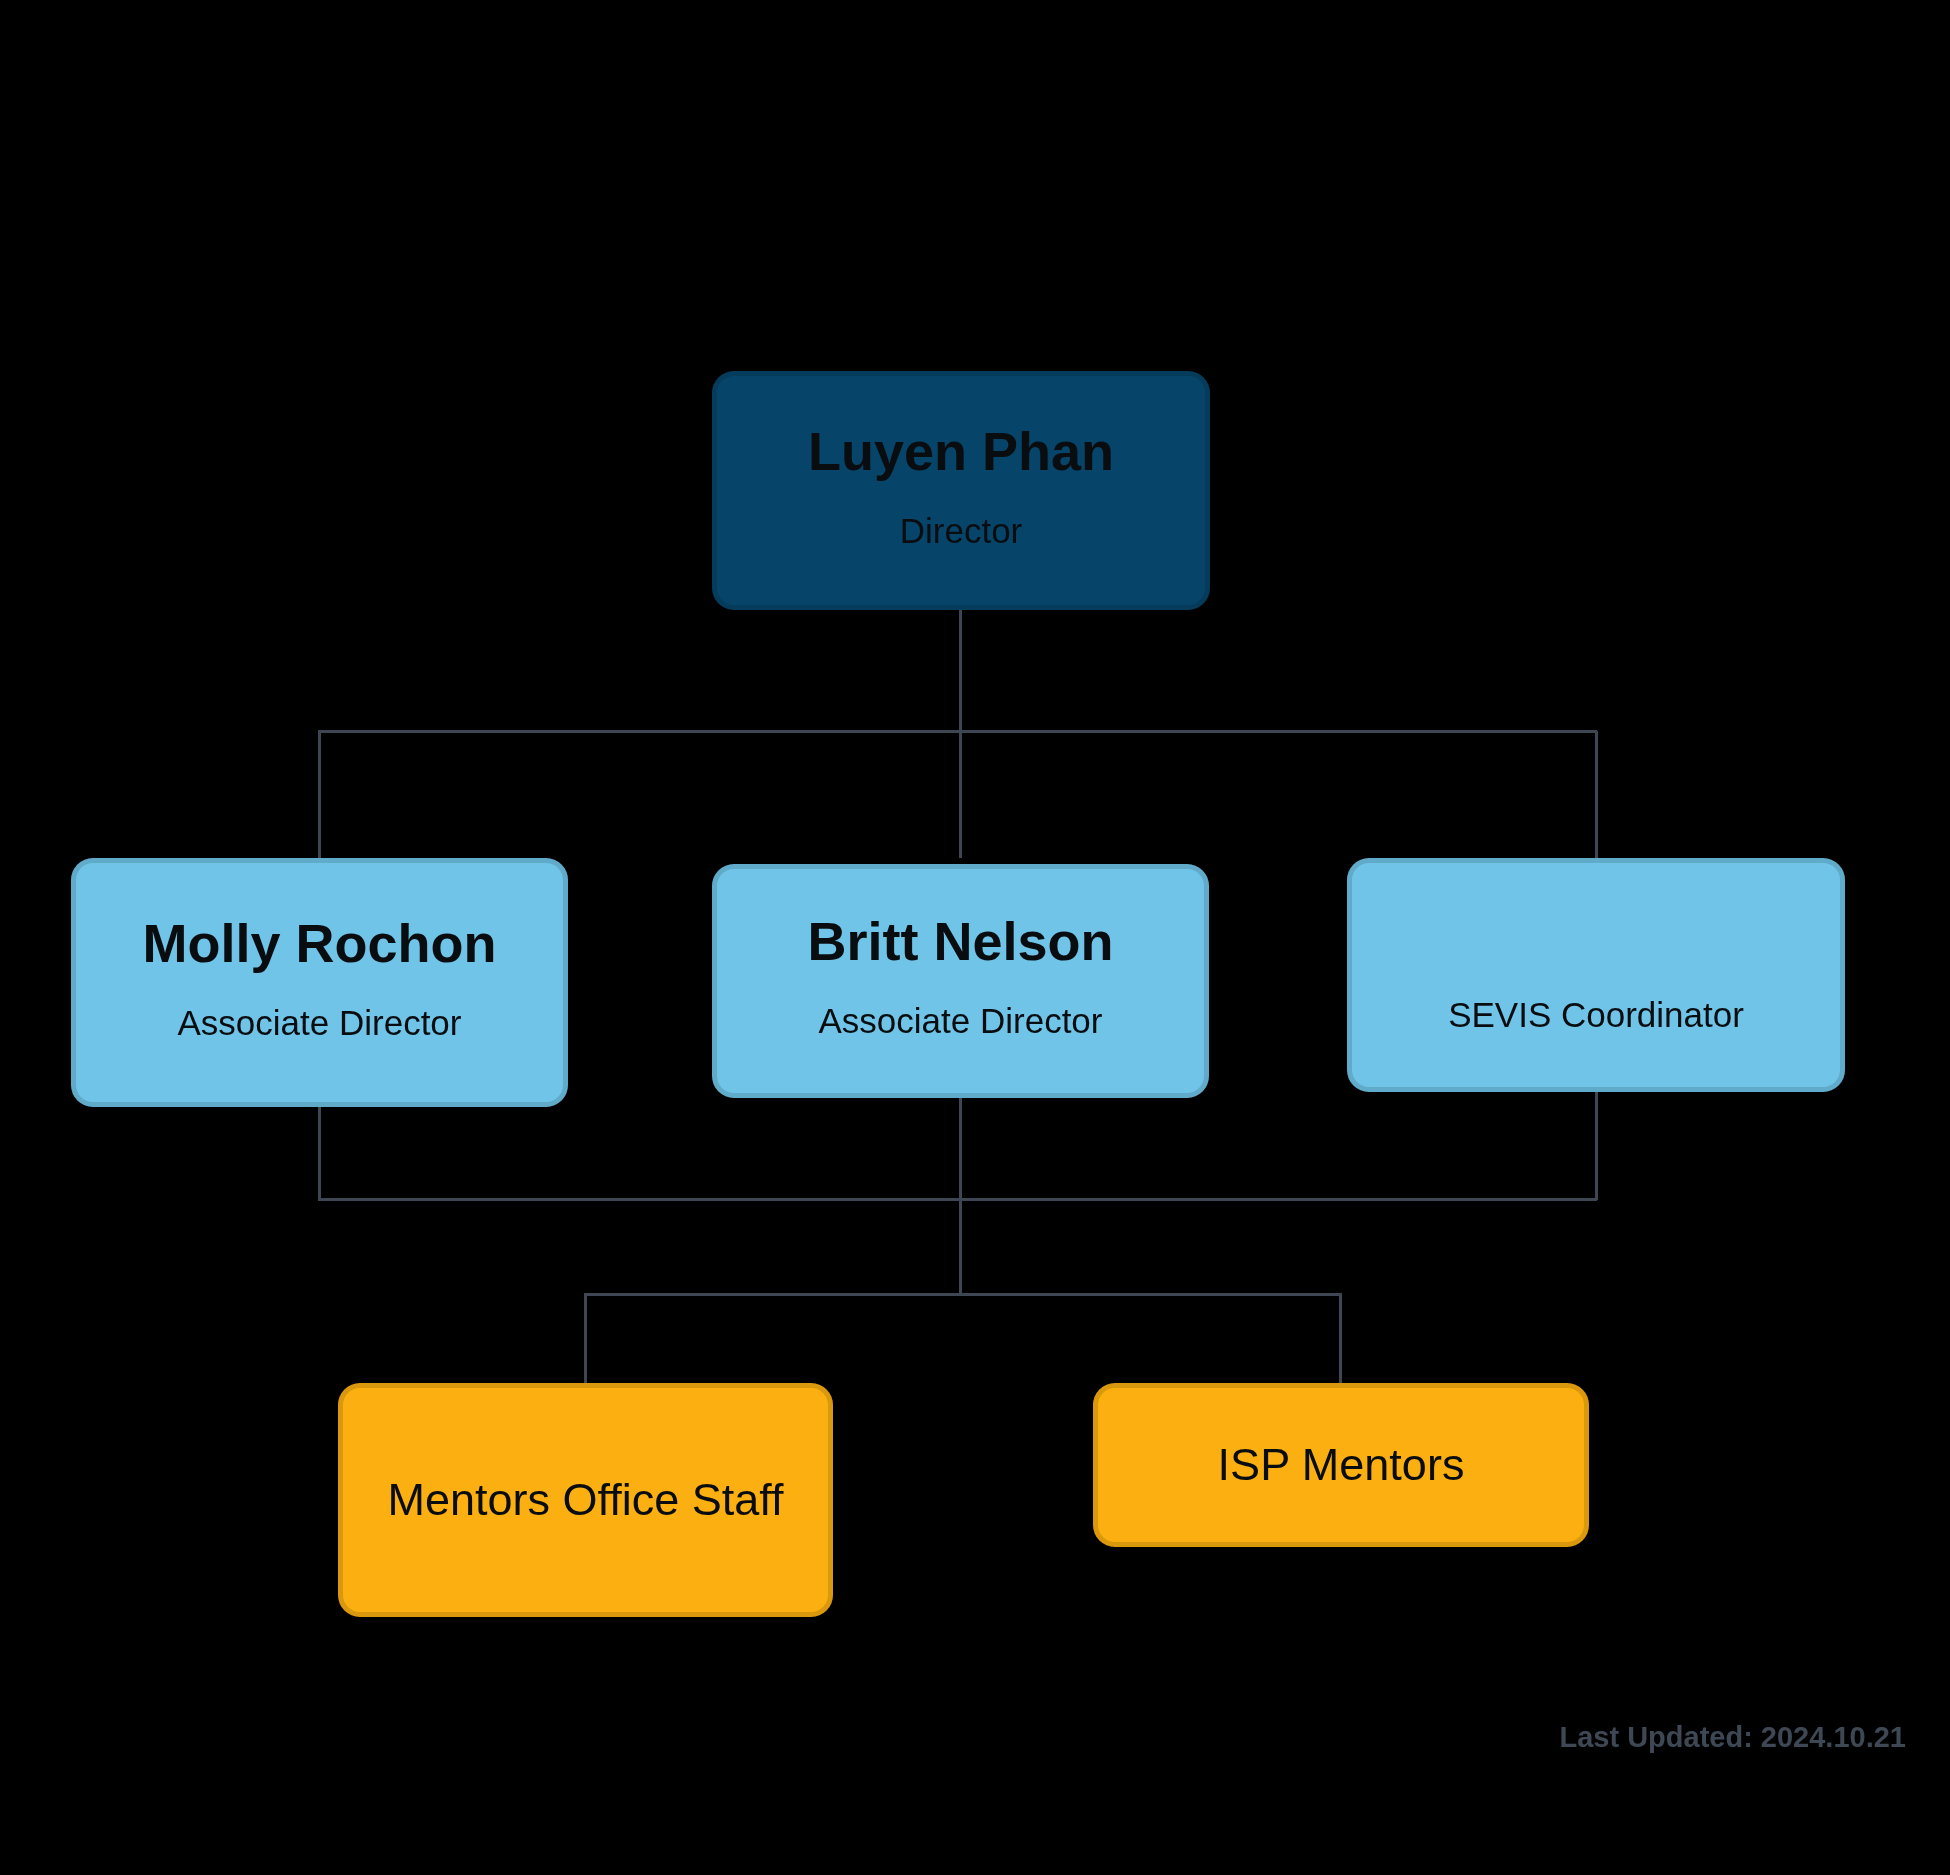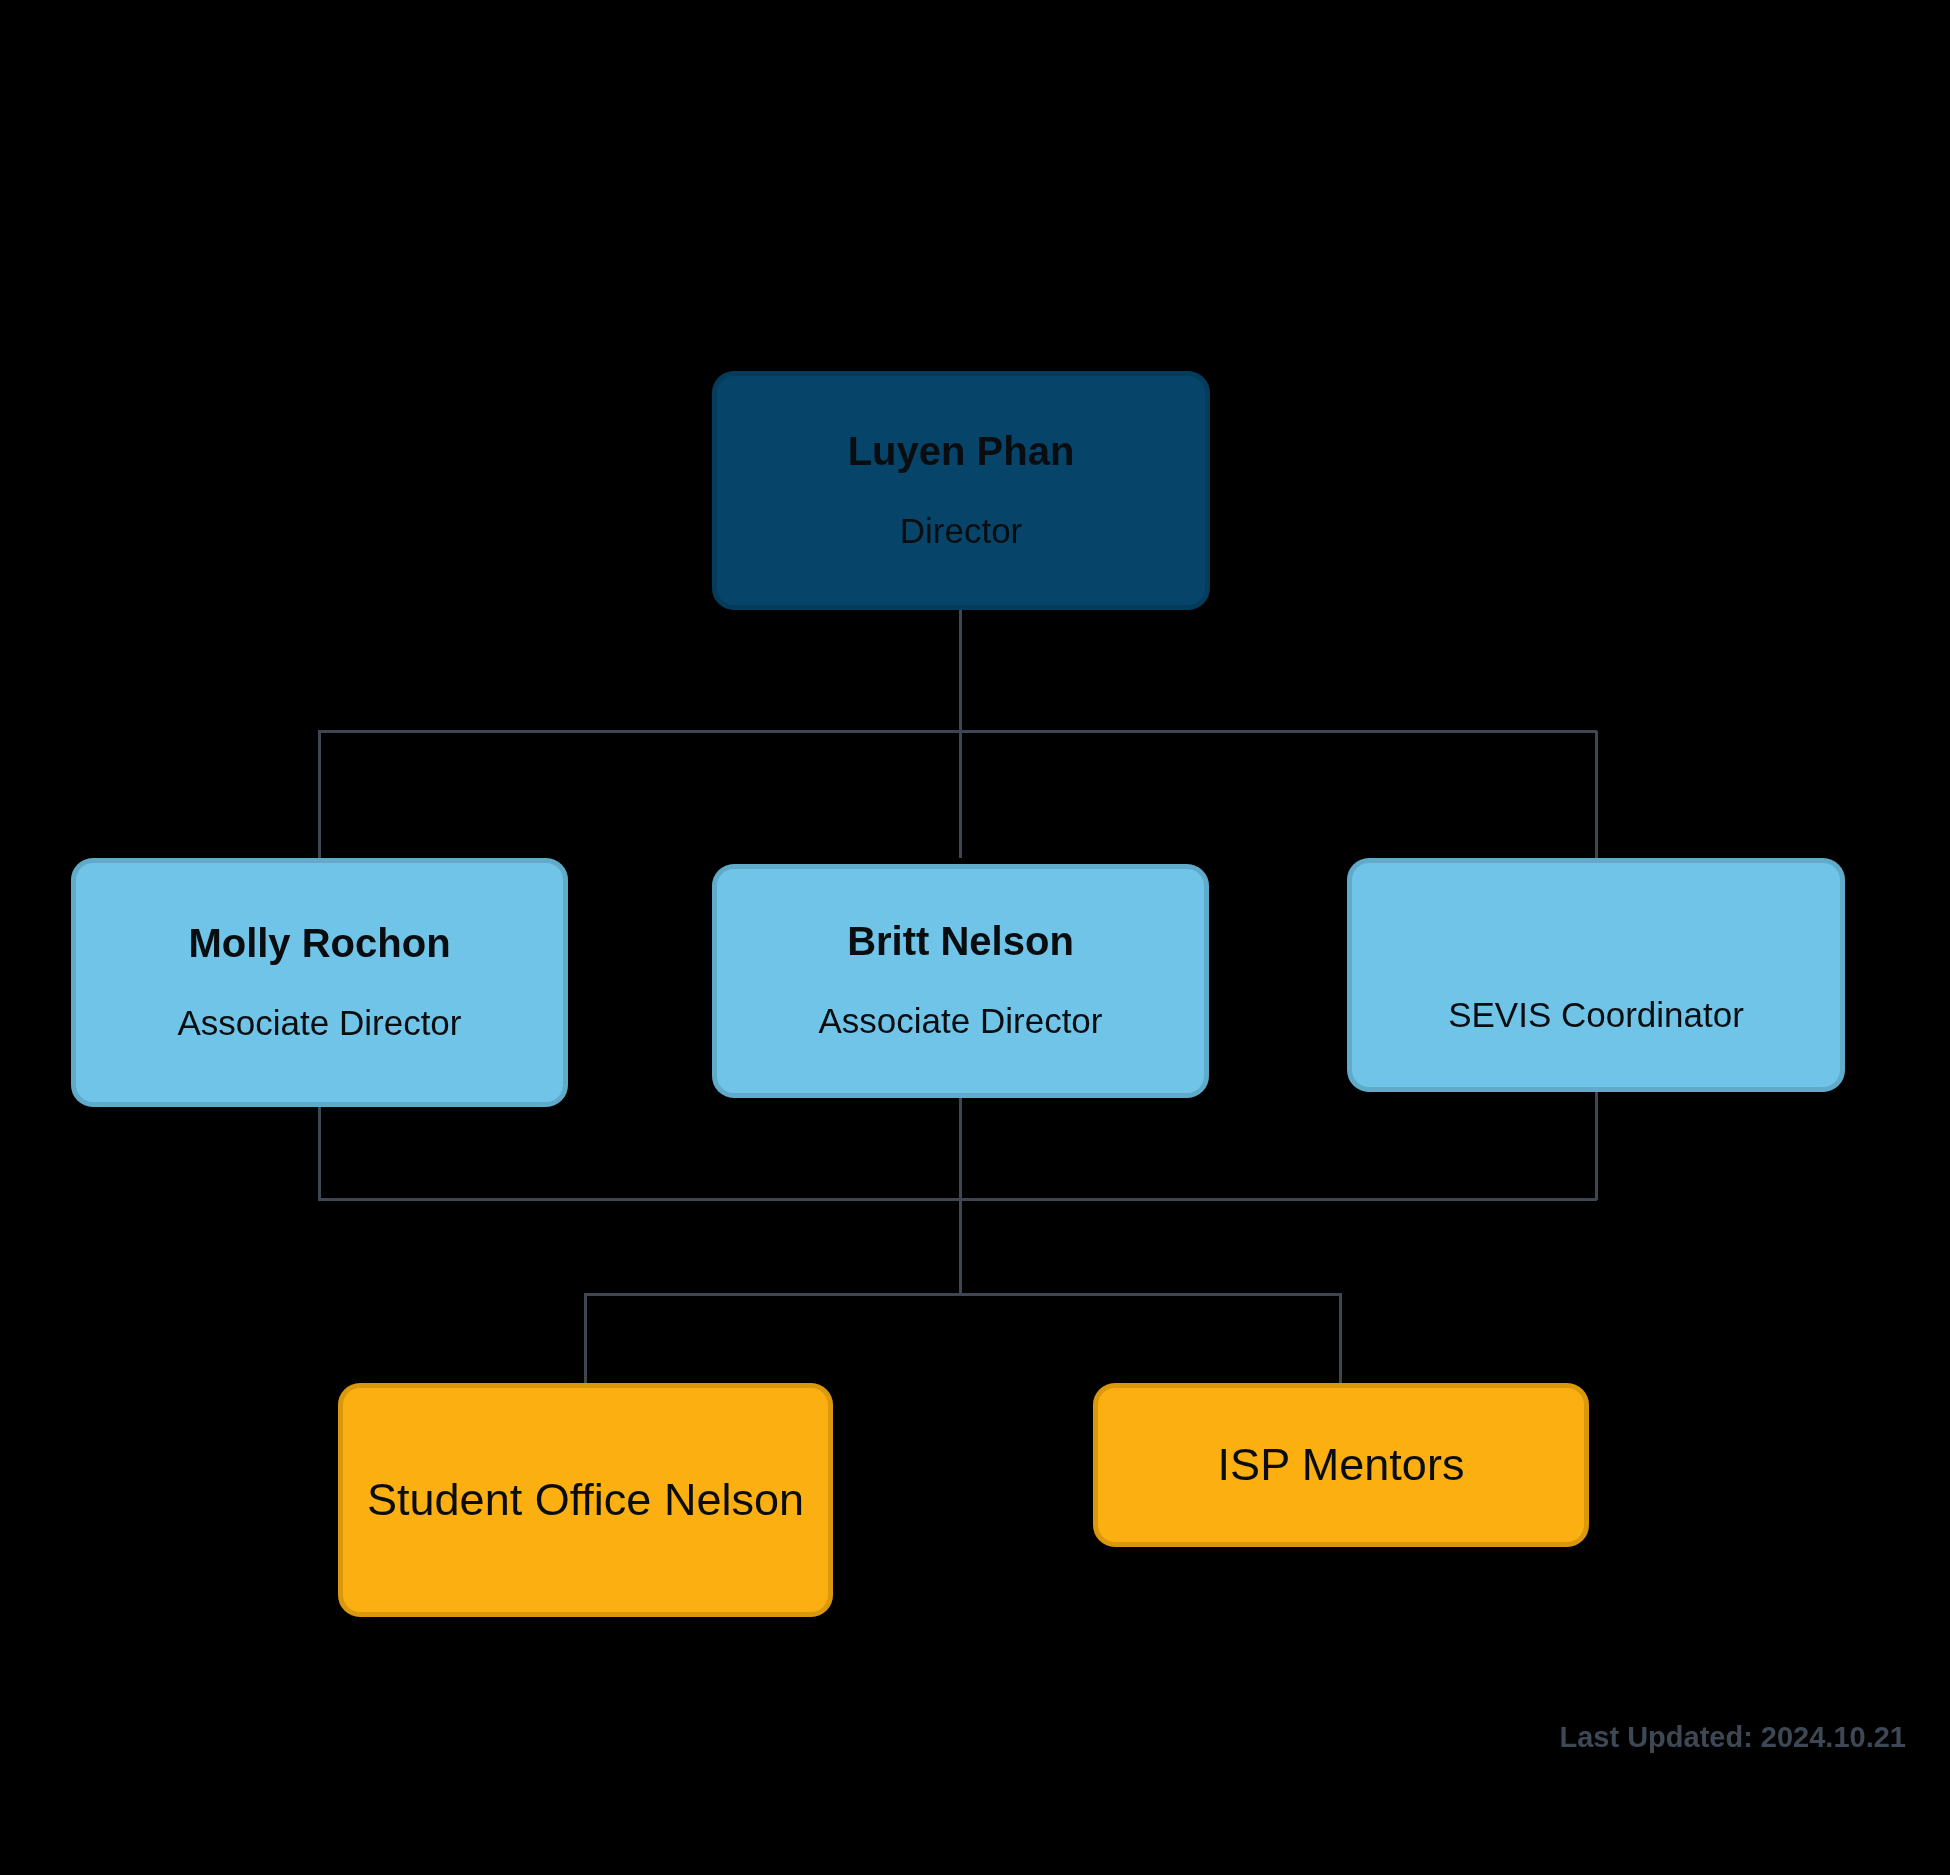--- a/index.html
+++ b/index.html
@@ -13,21 +13,21 @@
   .box{
     position:absolute;
     border-radius:22px;
     display:flex;flex-direction:column;
     justify-content:center;align-items:center;
     text-align:center;
     box-shadow:inset 0 0 0 5px rgba(0,0,0,0.13);
     color:var(--text,#0a0d10);
   }
   .name{
-    font-weight:700;font-size:40px;line-height:80px;min-height:80px;
+    font-weight:700;font-size:54px;line-height:80px;min-height:80px;
     white-space:nowrap;
   }
   .title{
     font-weight:400;font-size:35px;line-height:80px;min-height:80px;
     white-space:nowrap;
   }
   .label{
     font-weight:400;font-size:45px;line-height:80px;
     white-space:nowrap;
   }
@@ -91,21 +91,21 @@
     <div class="name">Britt Nelson</div>
     <div class="title">Associate Director</div>
   </div>
 
   <div class="box node-sevis">
     <div class="name"></div>
     <div class="title">SEVIS Coordinator</div>
   </div>
 
   <div class="box node-staff">
-    <div class="label">Student Office Nelson</div>
+    <div class="label">Mentors Office Staff</div>
   </div>
 
   <div class="box node-mentors">
     <div class="label">ISP Mentors</div>
   </div>
 
   <div class="footer-note">Last Updated: 2024.10.21</div>
 </div>
 
 </body></html>

